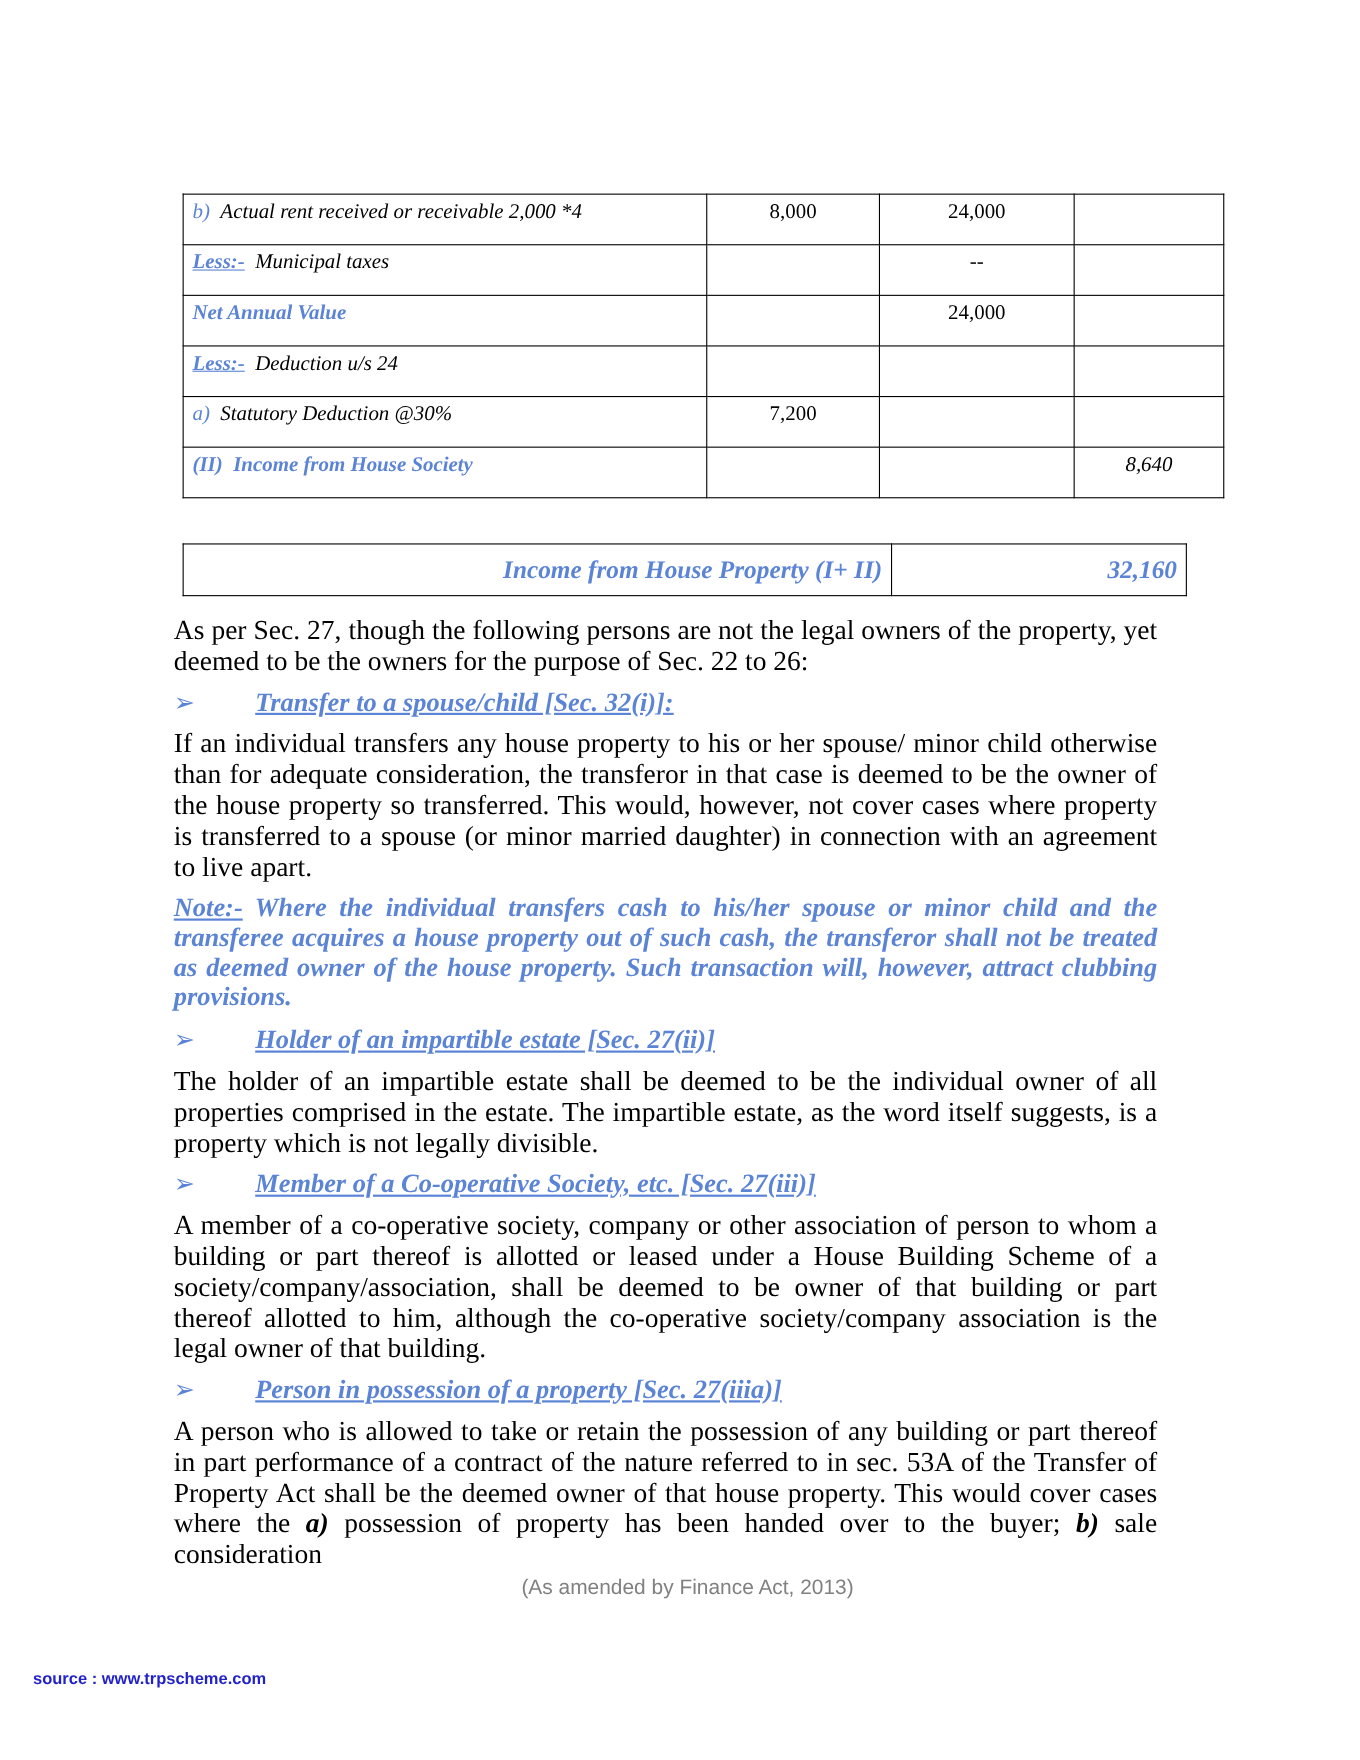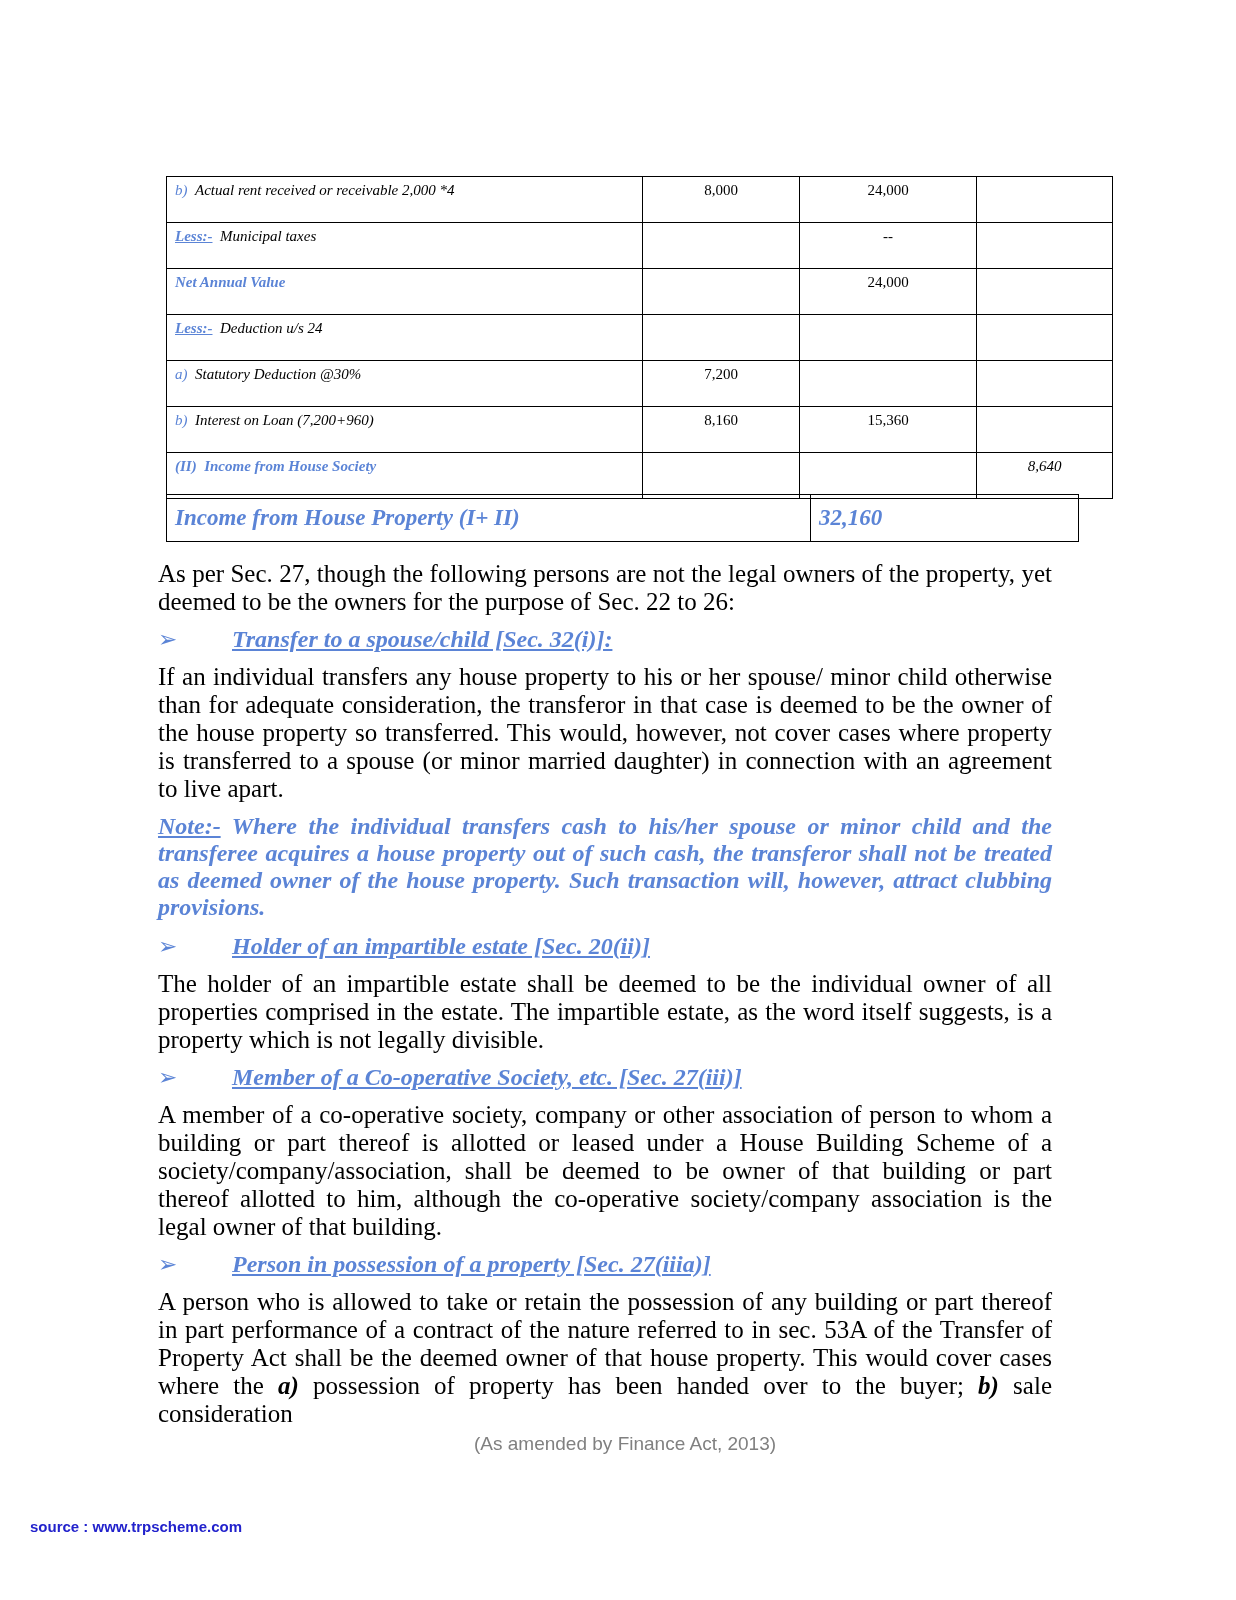--- a/index.html
+++ b/index.html
@@ -28,21 +28,21 @@
     position: absolute;
     left: 166px;
     top: 176px;
     width: 878px;
     border-collapse: collapse;
     table-layout: fixed;
   }
   .calc-table td {
     border: 1.6px solid #000000;
     padding: 4px 8px 5px 8px;
-    font-size: 15px;
+    font-size: 19px;
     line-height: 1.3;
     vertical-align: top;
     height: 36px;
   }
   .calc-table .c-desc { width: 459px; }
   .calc-table .c-n1   { width: 140px; text-align: center; }
   .calc-table .c-n2   { width: 160px; text-align: center; }
   .calc-table .c-n3   { width: 119px; text-align: center; font-style: italic; }
 
   .total-table {
@@ -51,21 +51,21 @@
     top: 494px;
     width: 878px;
     border-collapse: collapse;
     table-layout: fixed;
   }
   .total-table td {
     border: 1.6px solid #000000;
     padding: 6px 8px;
     font-size: 23px;
     height: 34px;
-    text-align: left;
+    text-align: right;
   }
   .total-table .t-label { width: 627px; }
   .total-table .t-val   { width: 251px; }
   .it          { font-style: italic; }
   .b           { font-weight: bold; }
   .u           { text-decoration: underline; }
   .blue-bi     { color: #5b84d6; font-style: italic; font-weight: bold; }
   .blue-bi-u   { color: #5b84d6; font-style: italic; font-weight: bold; text-decoration: underline; }
   .blue-it     { color: #5b84d6; font-style: italic; }
   .hang        { display: block; padding-left: 32px; text-indent: -32px; }
@@ -194,29 +194,20 @@
       <tr>
         <td class="c-desc">
           <span class="blue-it">a)</span>
           <span class="it">&nbsp;</span><span class="it">Statutory Deduction @30%</span>
         </td>
         <td class="c-n1">7,200</td>
         <td class="c-n2"></td>
         <td class="c-n3"></td>
       </tr>
 
-      <tr>
-        <td class="c-desc">
-          <span class="blue-it">b)</span>
-          <span class="it">&nbsp;</span><span class="it">Interest on Loan (7,200+960)</span>
-        </td>
-        <td class="c-n1">8,160</td>
-        <td class="c-n2">15,360</td>
-        <td class="c-n3"></td>
-      </tr>
 
       <tr>
         <td class="c-desc">
           <span class="blue-bi">(II)</span>
           <span class="blue-bi">&nbsp;</span><span class="blue-bi">Income from House Society</span>
         </td>
         <td class="c-n1"></td>
         <td class="c-n2"></td>
         <td class="c-n3 it">8,640</td>
       </tr>
@@ -240,21 +231,21 @@
     <div class="bullet-row">
       <span class="bullet-mark">➢</span>
       <span class="bullet-text">Transfer to a spouse/child [Sec. 32(i)]:</span>
     </div>
     <p class="body">If an individual transfers any house property to his or her spouse/ minor child otherwise than for adequate consideration, the transferor in that case is deemed to be the owner of the house property so transferred. This would, however, not cover cases where property is transferred to a spouse (or minor married daughter) in connection with an agreement to live apart.</p>
 
     <p class="note"><span class="u">Note:-</span> <span>Where the individual transfers cash to his/her spouse or minor child and the transferee acquires a house property out of such cash, the transferor shall not be treated as deemed owner of the house property. Such transaction will, however, attract clubbing provisions.</span></p>
 
     <div class="bullet-row">
       <span class="bullet-mark">➢</span>
-      <span class="bullet-text">Holder of an impartible estate [Sec. 20(ii)]</span>
+      <span class="bullet-text">Holder of an impartible estate [Sec. 27(ii)]</span>
     </div>
     <p class="body">The holder of an impartible estate shall be deemed to be the individual owner of all properties comprised in the estate. The impartible estate, as the word itself suggests, is a property which is not legally divisible.</p>
 
     <div class="bullet-row">
       <span class="bullet-mark">➢</span>
       <span class="bullet-text">Member of a Co-operative Society, etc. [Sec. 27(iii)]</span>
     </div>
     <p class="body">A member of a co-operative society, company or other association of person to whom a building or part thereof is allotted or leased under a House Building Scheme of a society/company/association, shall be deemed to be owner of that building or part thereof allotted to him, although the co-operative society/company association is the legal owner of that building.</p>
 
     <div class="bullet-row">

